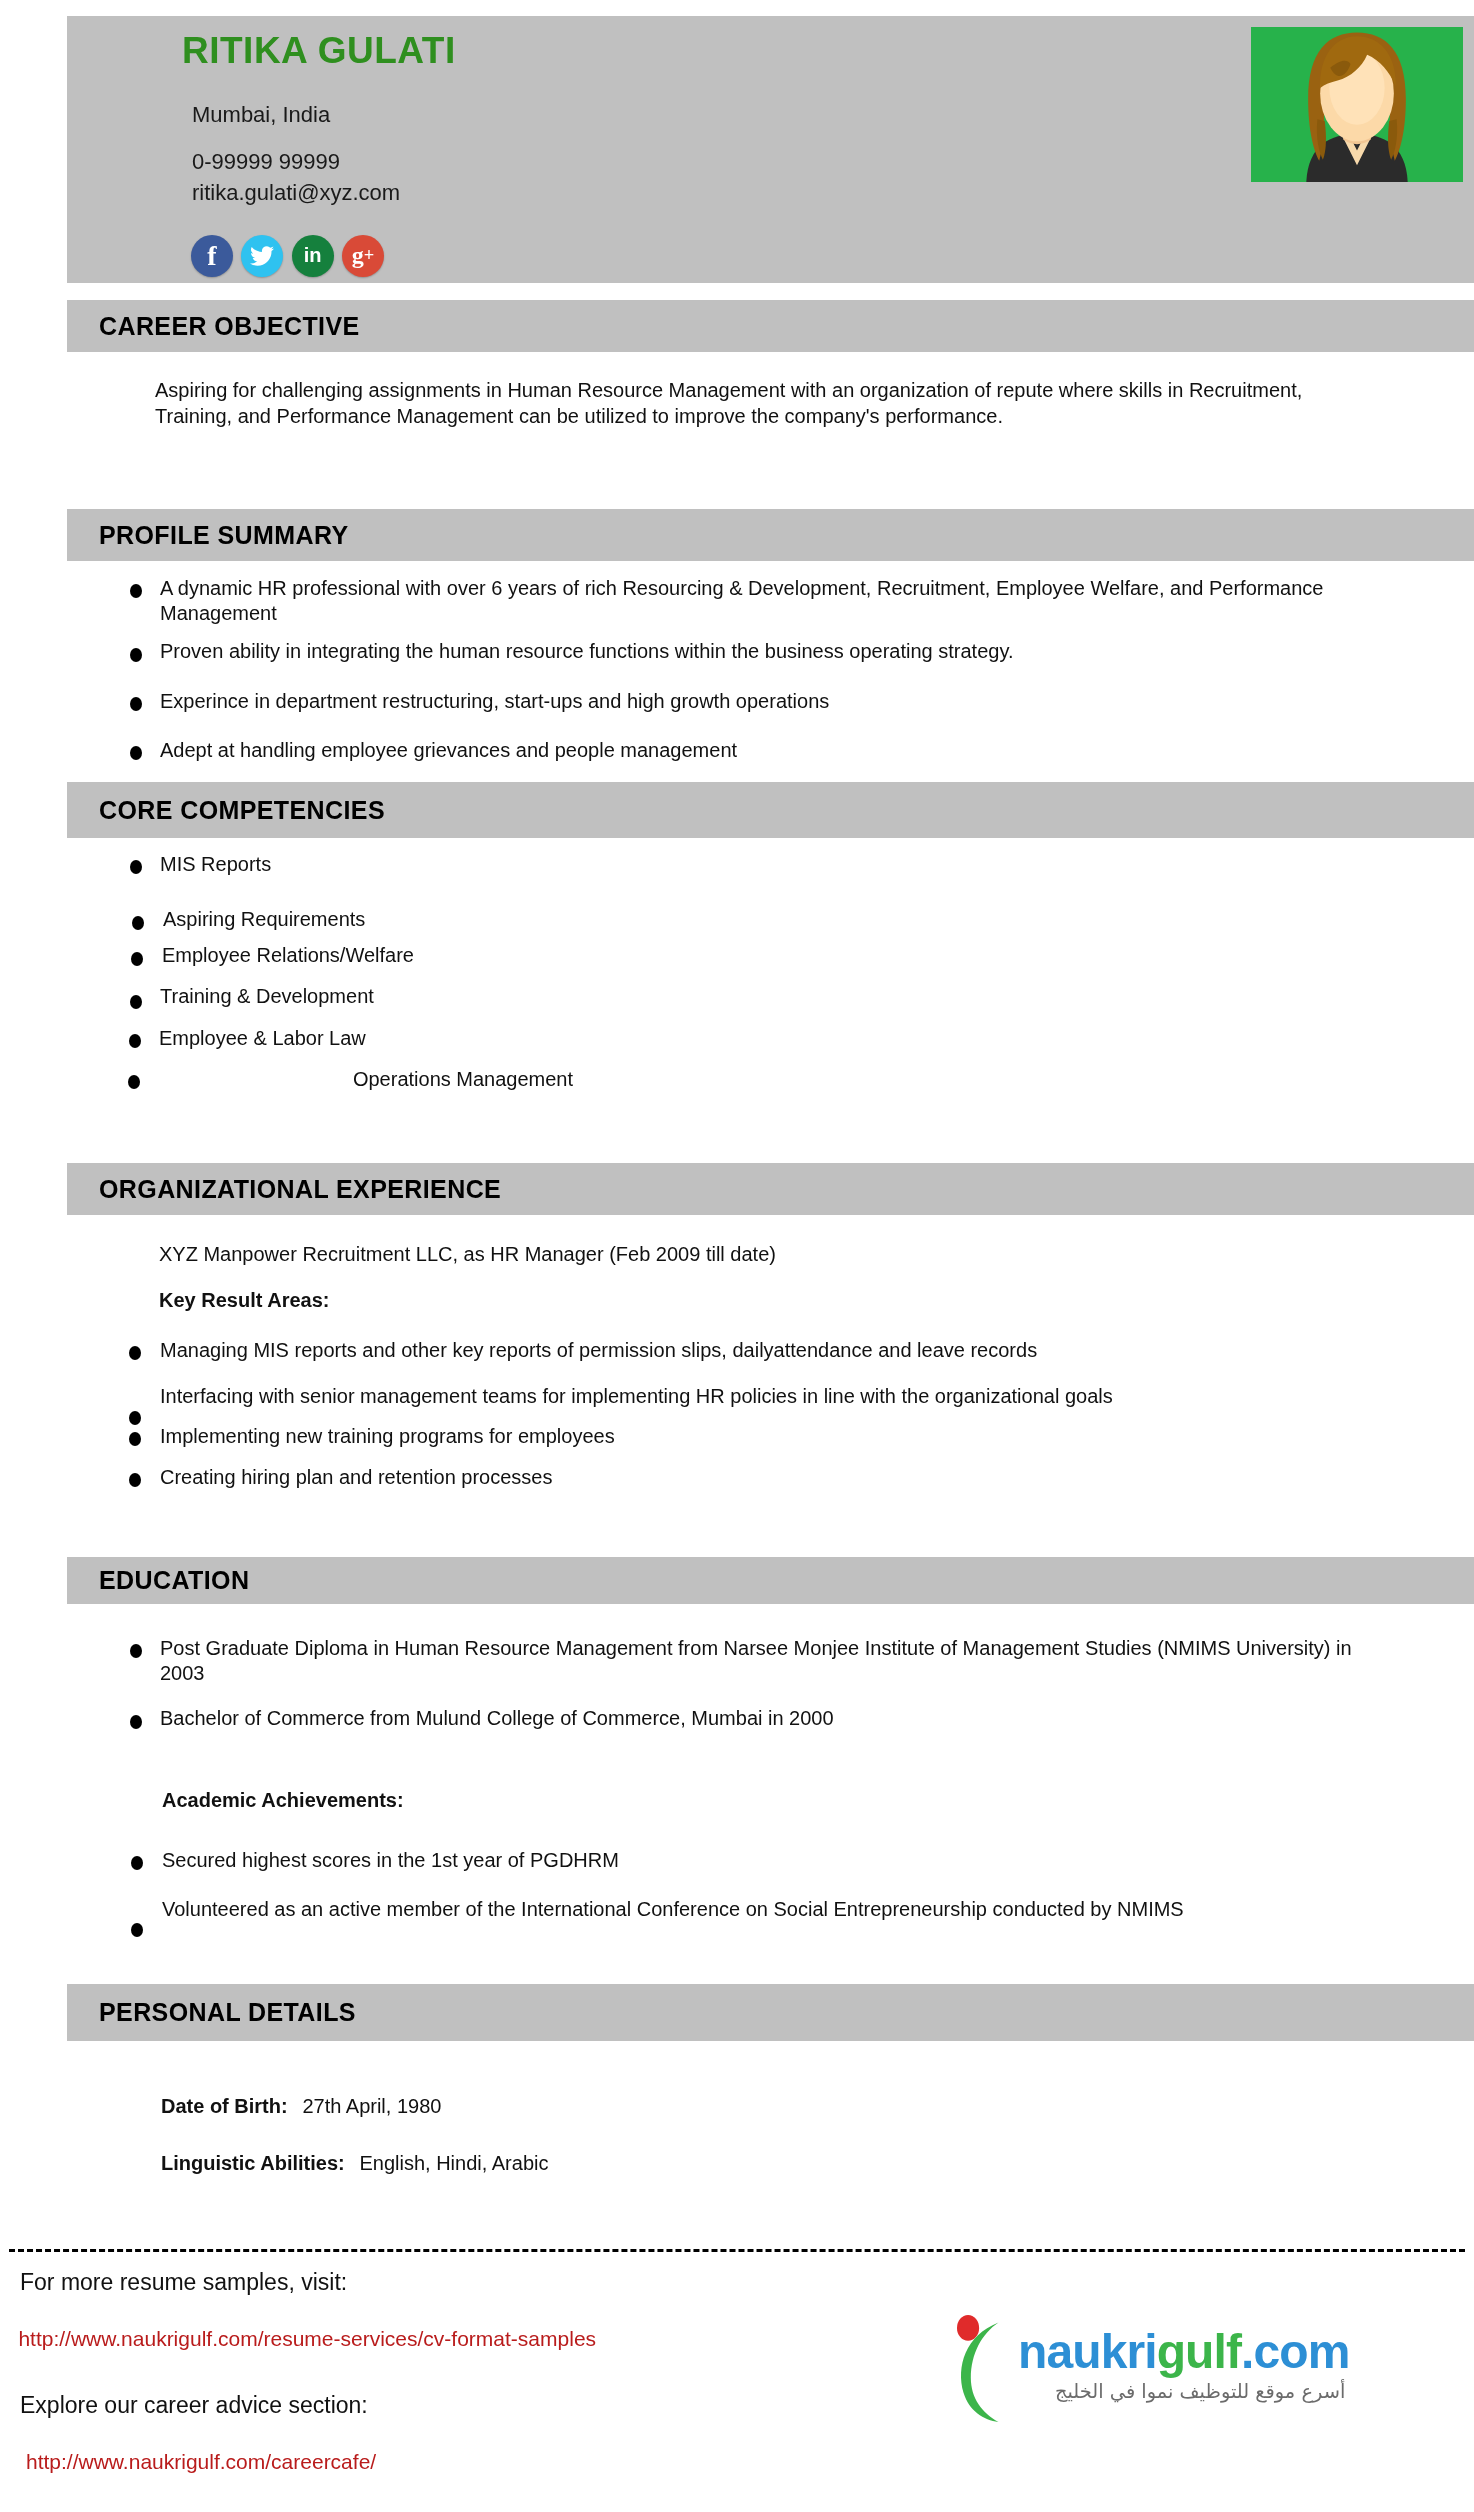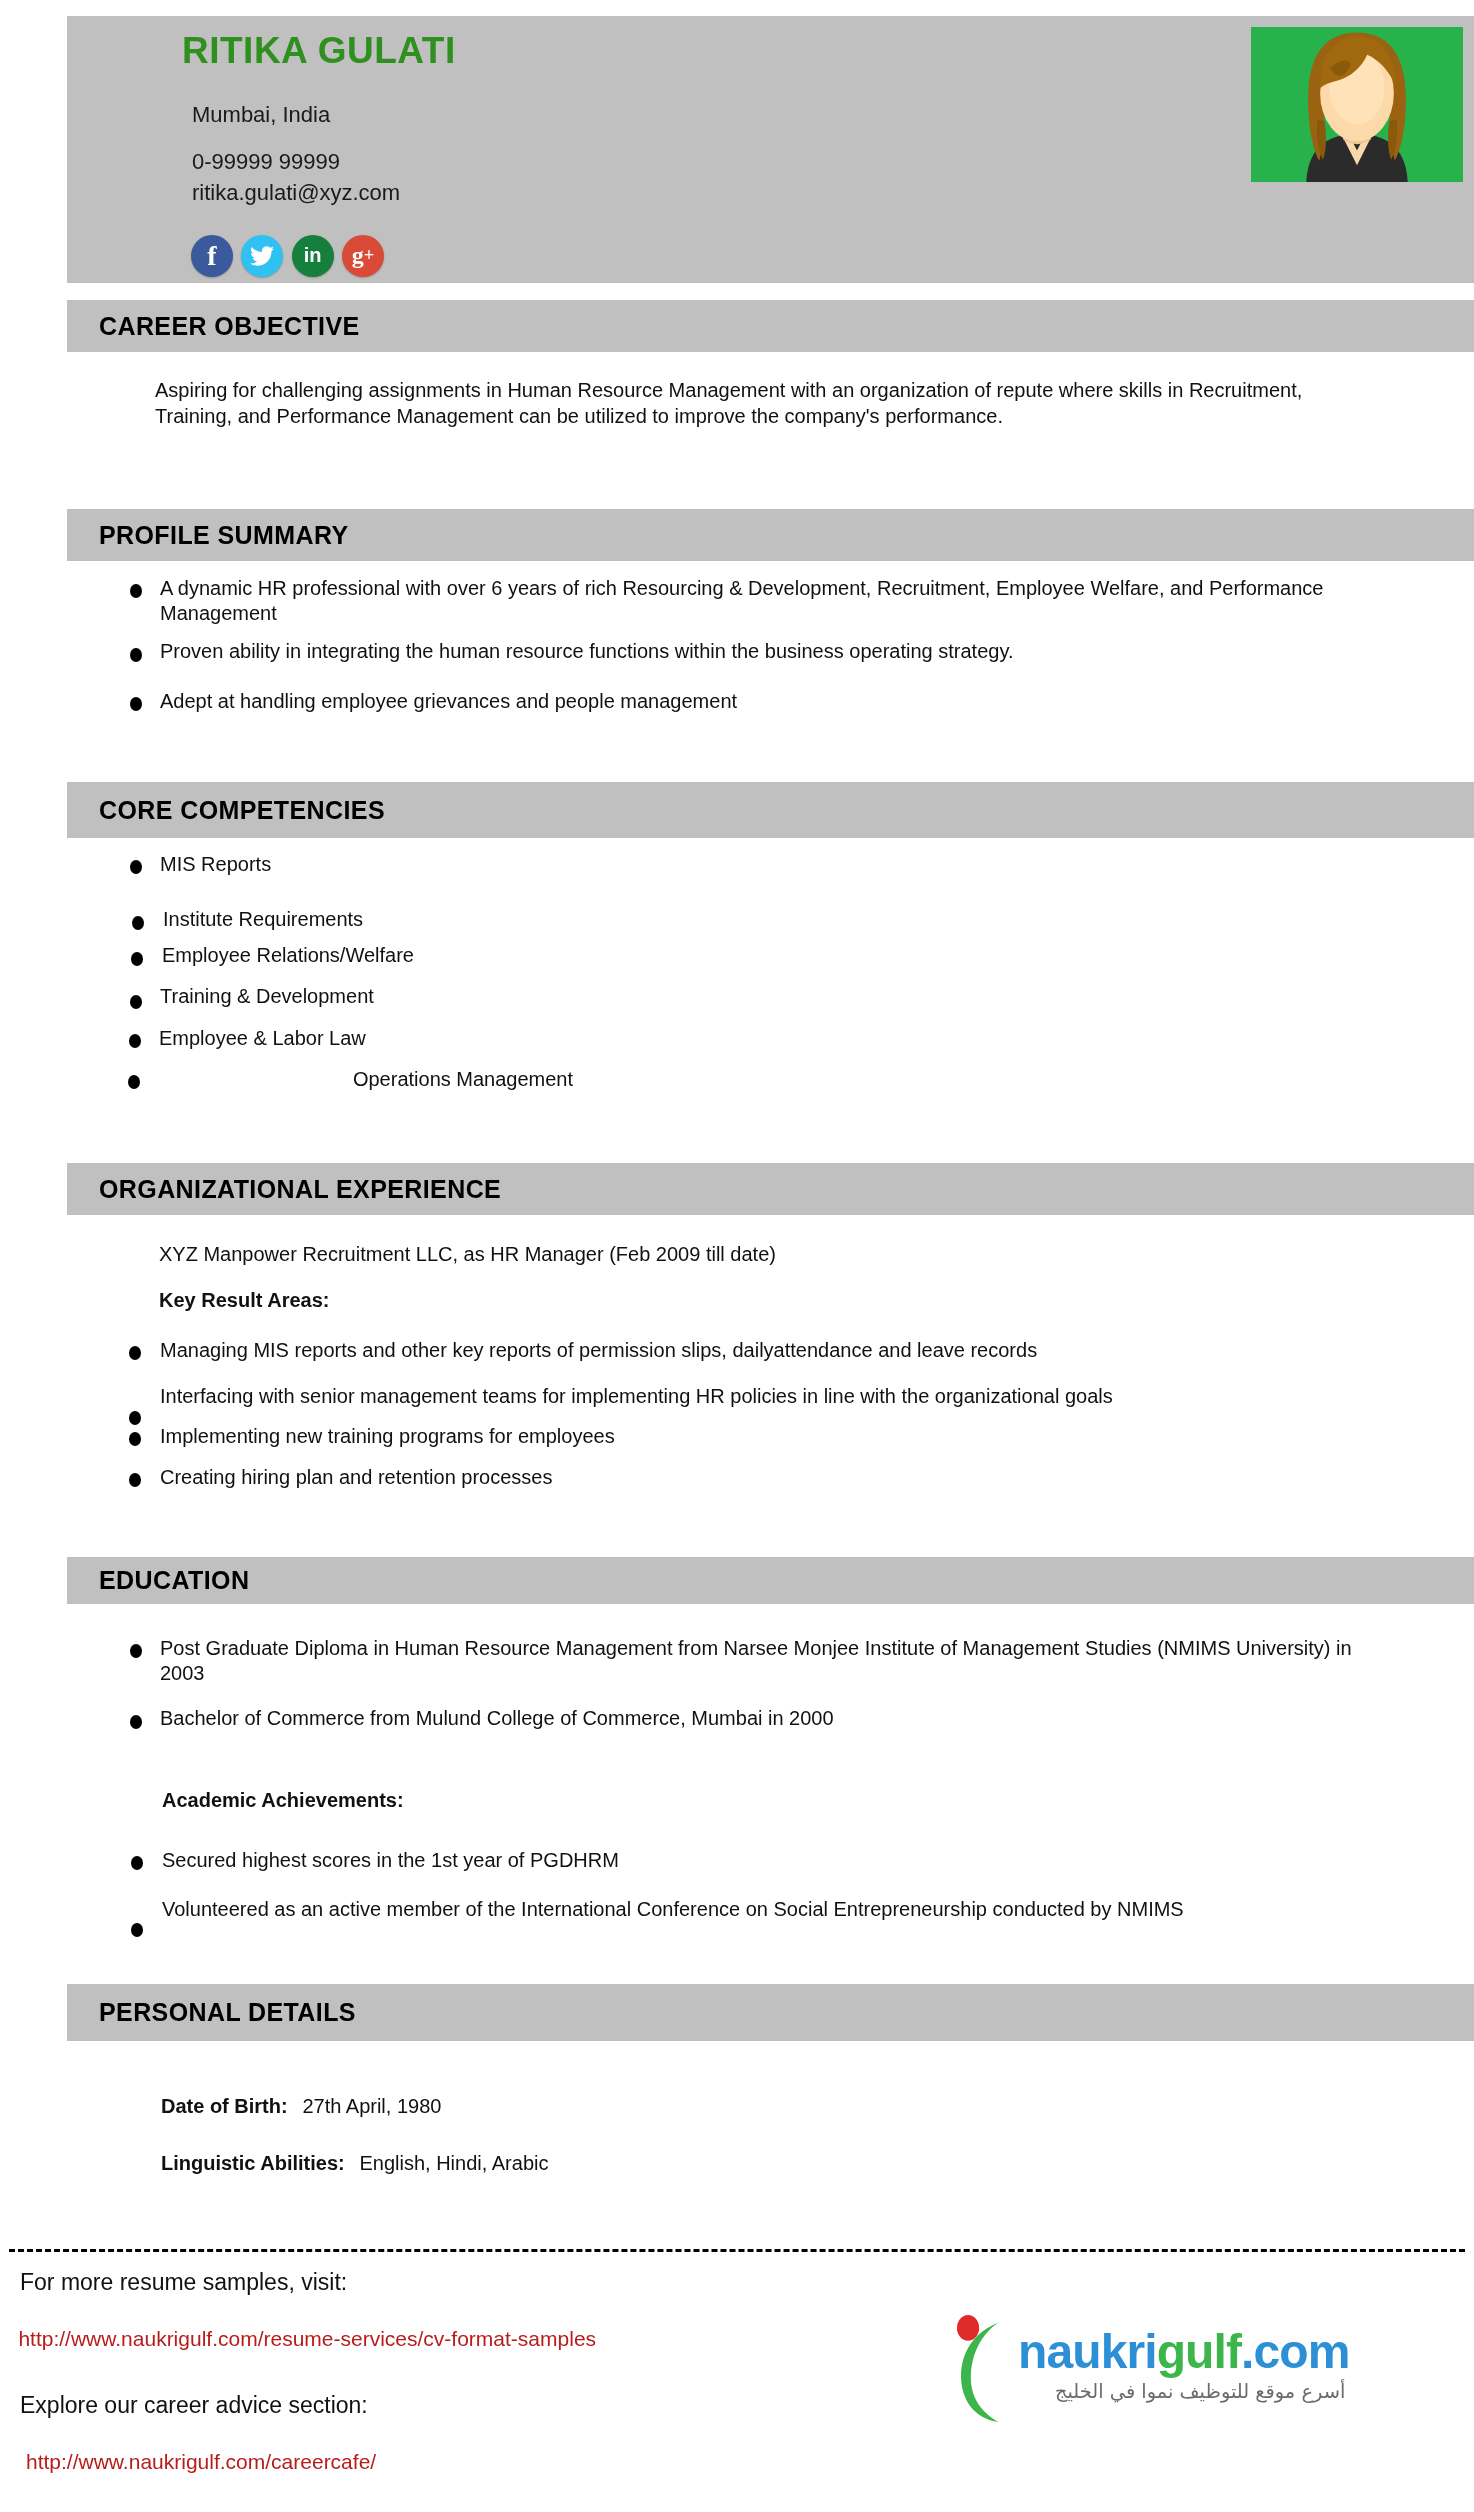--- a/index.html
+++ b/index.html
@@ -261,37 +261,41 @@
   </div>
   <ul class="bullets" style="left:123px; top:576px; width:1216px;">
     <li style="margin-bottom:13px;">
       <span class="dot"></span>
       <span>A dynamic HR professional with over 6 years of rich Resourcing &amp; Development, Recruitment, Employee Welfare, and Performance Management</span>
     </li>
     <li style="margin-bottom:24px;">
       <span class="dot"></span>
       <span>Proven ability in integrating the human resource functions within the business operating strategy.</span>
     </li>
+    <li style="margin-bottom:24px;">
+      <span class="dot"></span>
+      <span>Experince in department restructuring, start-ups and high growth operations</span>
+    </li>
     <li>
       <span class="dot"></span>
       <span>Adept at handling employee grievances and people management</span>
     </li>
   </ul>
 
   <div class="sec-bar" style="top:782px; height:56px;">
     <div class="sec-title">CORE COMPETENCIES</div>
   </div>
   <ul class="bullets" style="left:123px; top:852px; width:645px;">
     <li style="margin-bottom:30px;">
       <span class="dot"></span>
       <span>MIS Reports</span>
     </li>
     <li style="margin-bottom:11px; padding-left:40px;">
       <span class="dot" style="left:9.2px;"></span>
-      <span>Institute Requirements</span>
+      <span>Aspiring Requirements</span>
     </li>
     <li style="margin-bottom:15.7px; padding-left:39px;">
       <span class="dot" style="left:8.3px;"></span>
       <span>Employee Relations/Welfare</span>
     </li>
     <li style="margin-bottom:16.6px; padding-left:37px;">
       <span class="dot" style="left:6.5px; top:0.55em;"></span>
       <span>Training &amp; Development</span>
     </li>
     <li style="margin-bottom:15.7px; padding-left:36px;">

